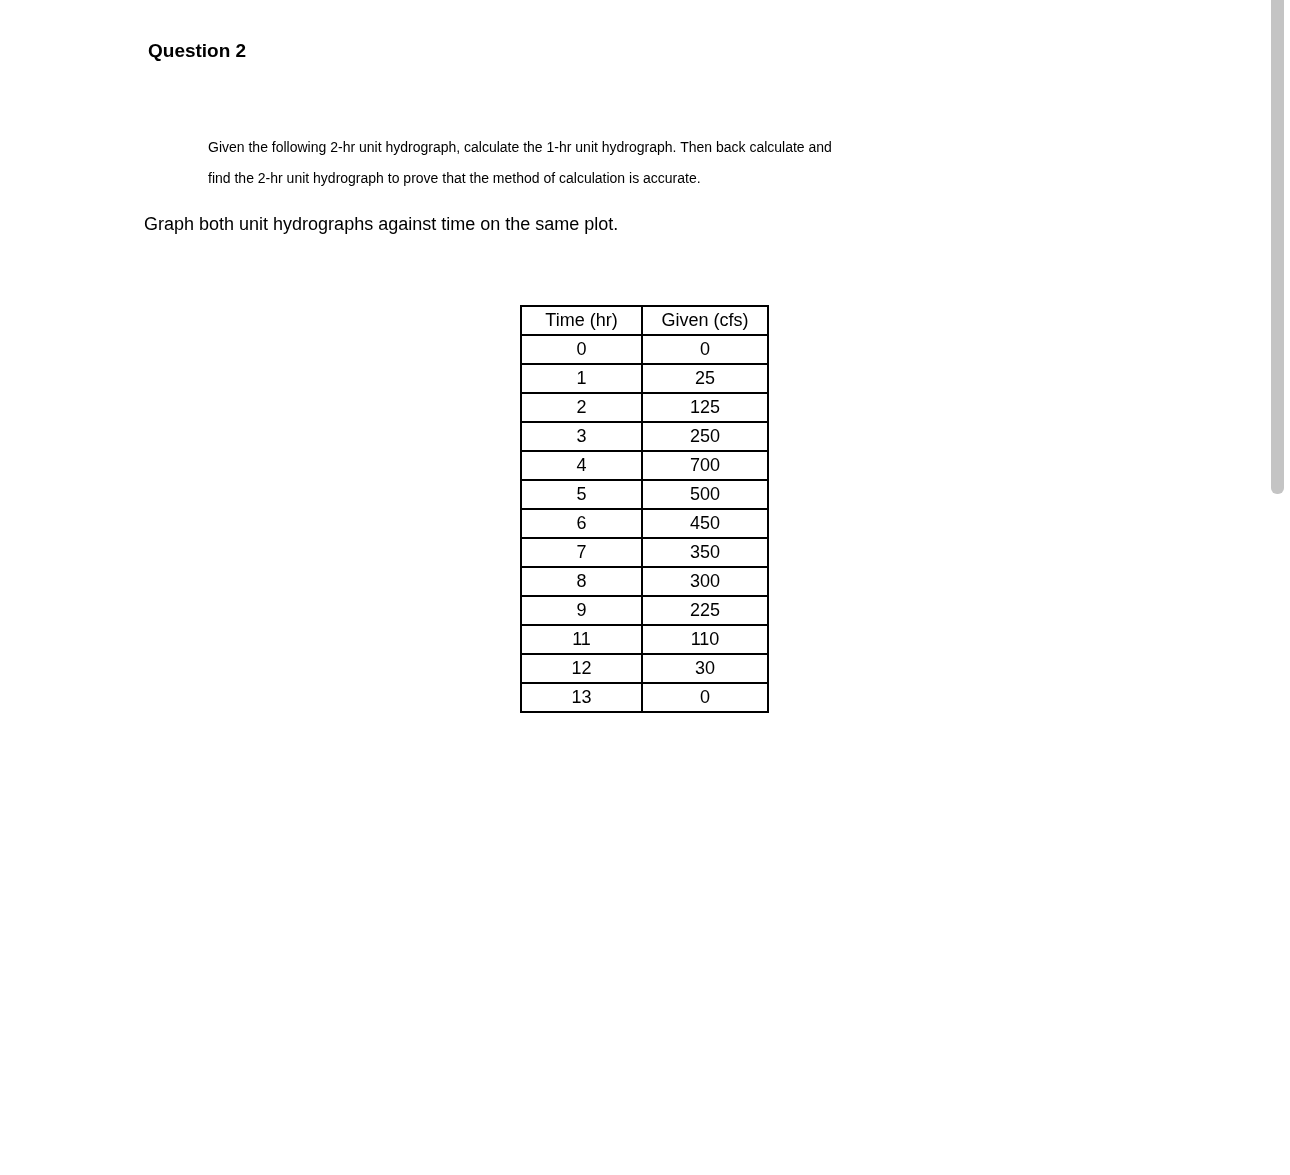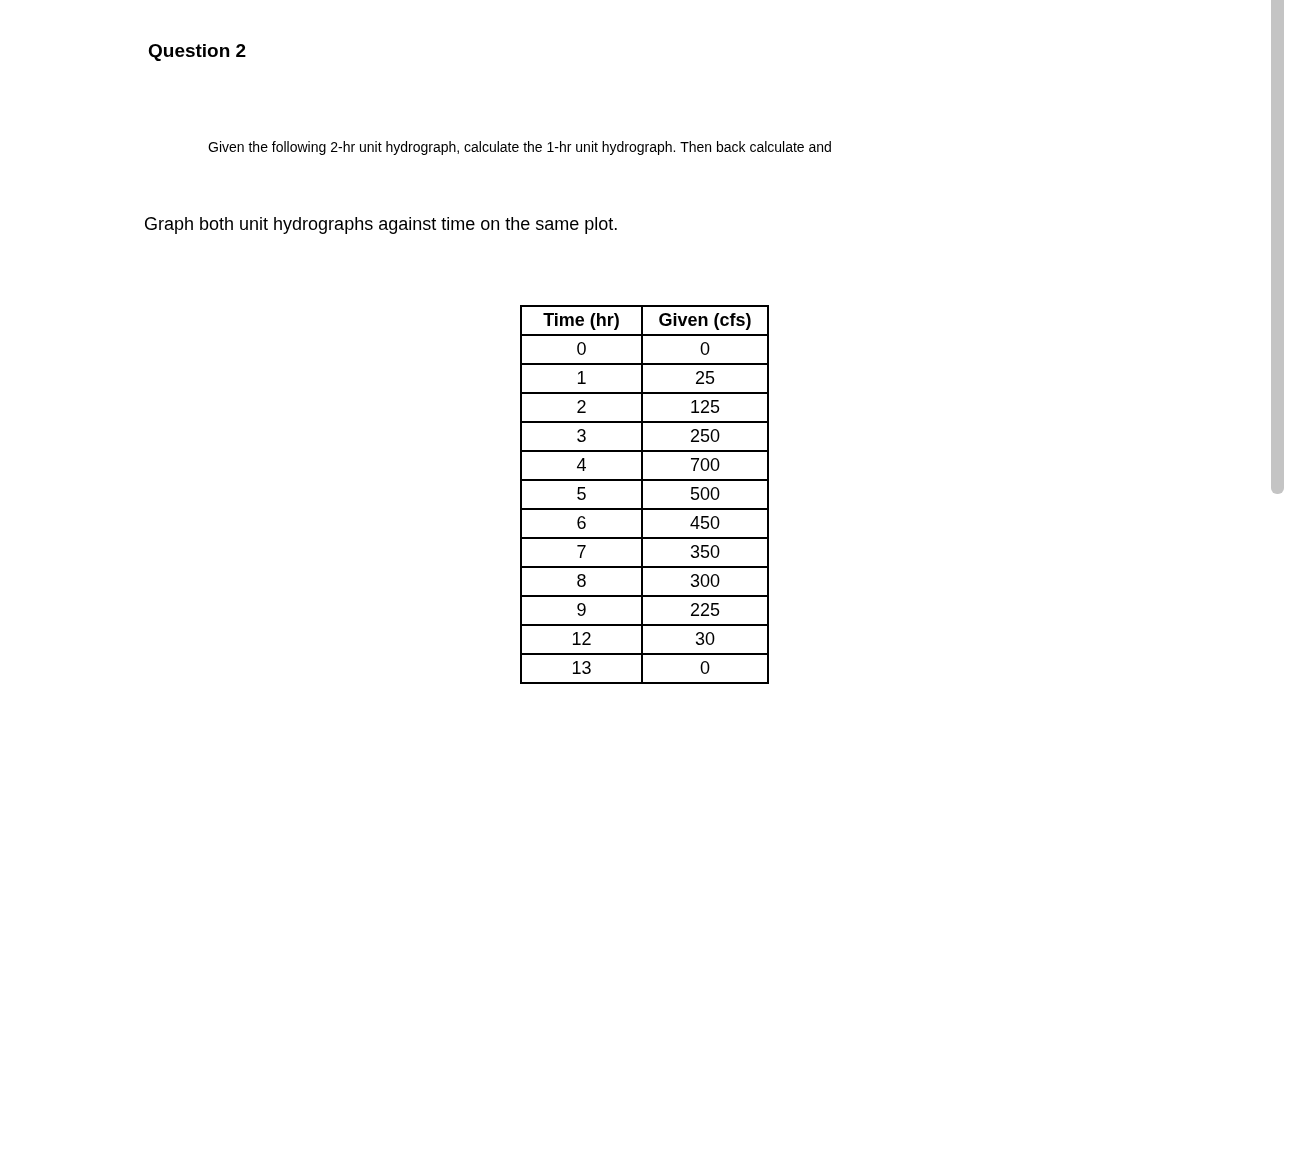--- a/index.html
+++ b/index.html
@@ -53,41 +53,42 @@
     text-align: center;
   }
   table.hydro th, table.hydro td {
     border: 2px solid #000000;
     padding: 0;
     height: 27px;
     vertical-align: middle;
     text-align: center;
   }
   table.hydro th {
-    font-weight: 700;
+    font-weight: 400;
     font-size: 18px;
   }
   table.hydro .col-time { width: 119px; }
   table.hydro .col-flow { width: 124px; }
   .scrollbar-thumb {
     position: absolute;
     left: 1271px;
     top: 0px;
     width: 13px;
     height: 494px;
     border-radius: 0 0 6px 6px;
   }
 </style>
 </head>
 <body>
 
 <div class="doc-title">Question 2</div>
 
 <div class="para1">
   <div class="line">Given the following 2-hr unit hydrograph, calculate the 1-hr unit hydrograph. Then back calculate and</div>
+  <div class="line">find the 2-hr unit hydrograph to prove that the method of calculation is accurate.</div>
 </div>
 
 <div class="para2">Graph both unit hydrographs against time on the same plot.</div>
 
 <table class="hydro">
   <thead>
     <tr>
       <th class="col-time">Time (hr)</th>
       <th class="col-flow">Given (cfs)</th>
     </tr>
@@ -127,20 +128,24 @@
       </tr>
       <tr>
         <td>8</td>
         <td>300</td>
       </tr>
       <tr>
         <td>9</td>
         <td>225</td>
       </tr>
       <tr>
+        <td>11</td>
+        <td>110</td>
+      </tr>
+      <tr>
         <td>12</td>
         <td>30</td>
       </tr>
       <tr>
         <td>13</td>
         <td>0</td>
       </tr>
     </tbody>
 </table>
 

